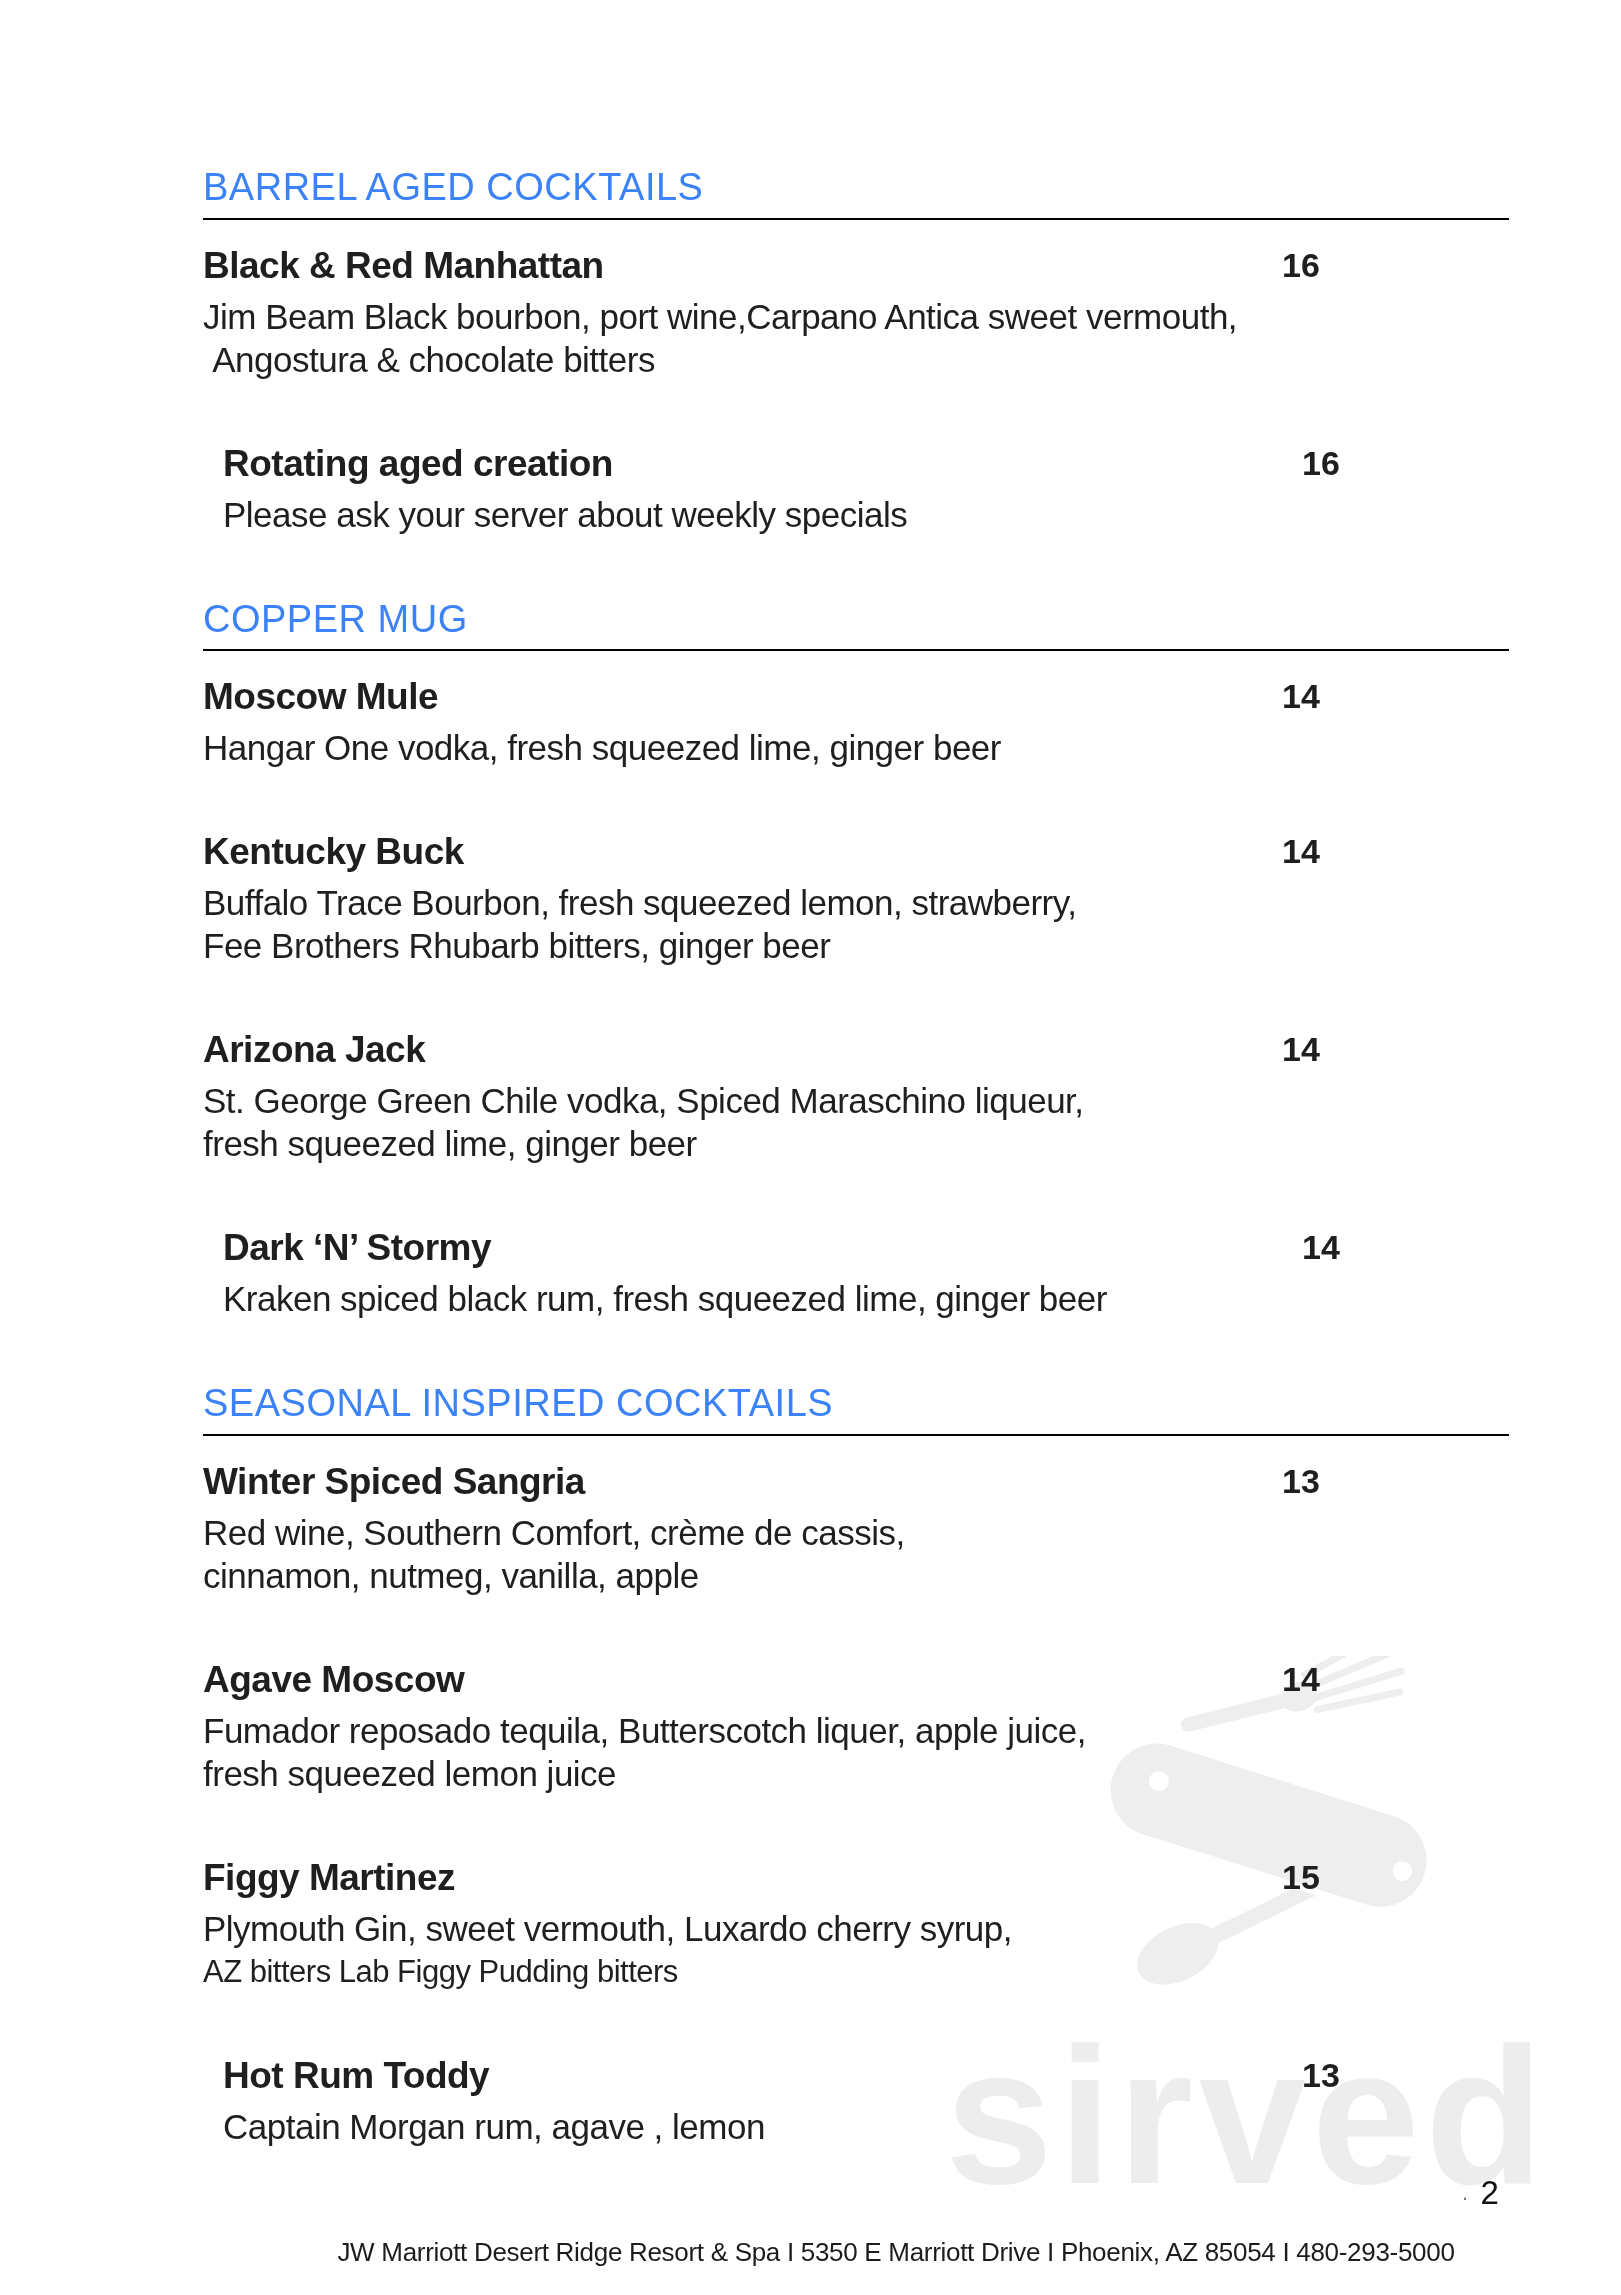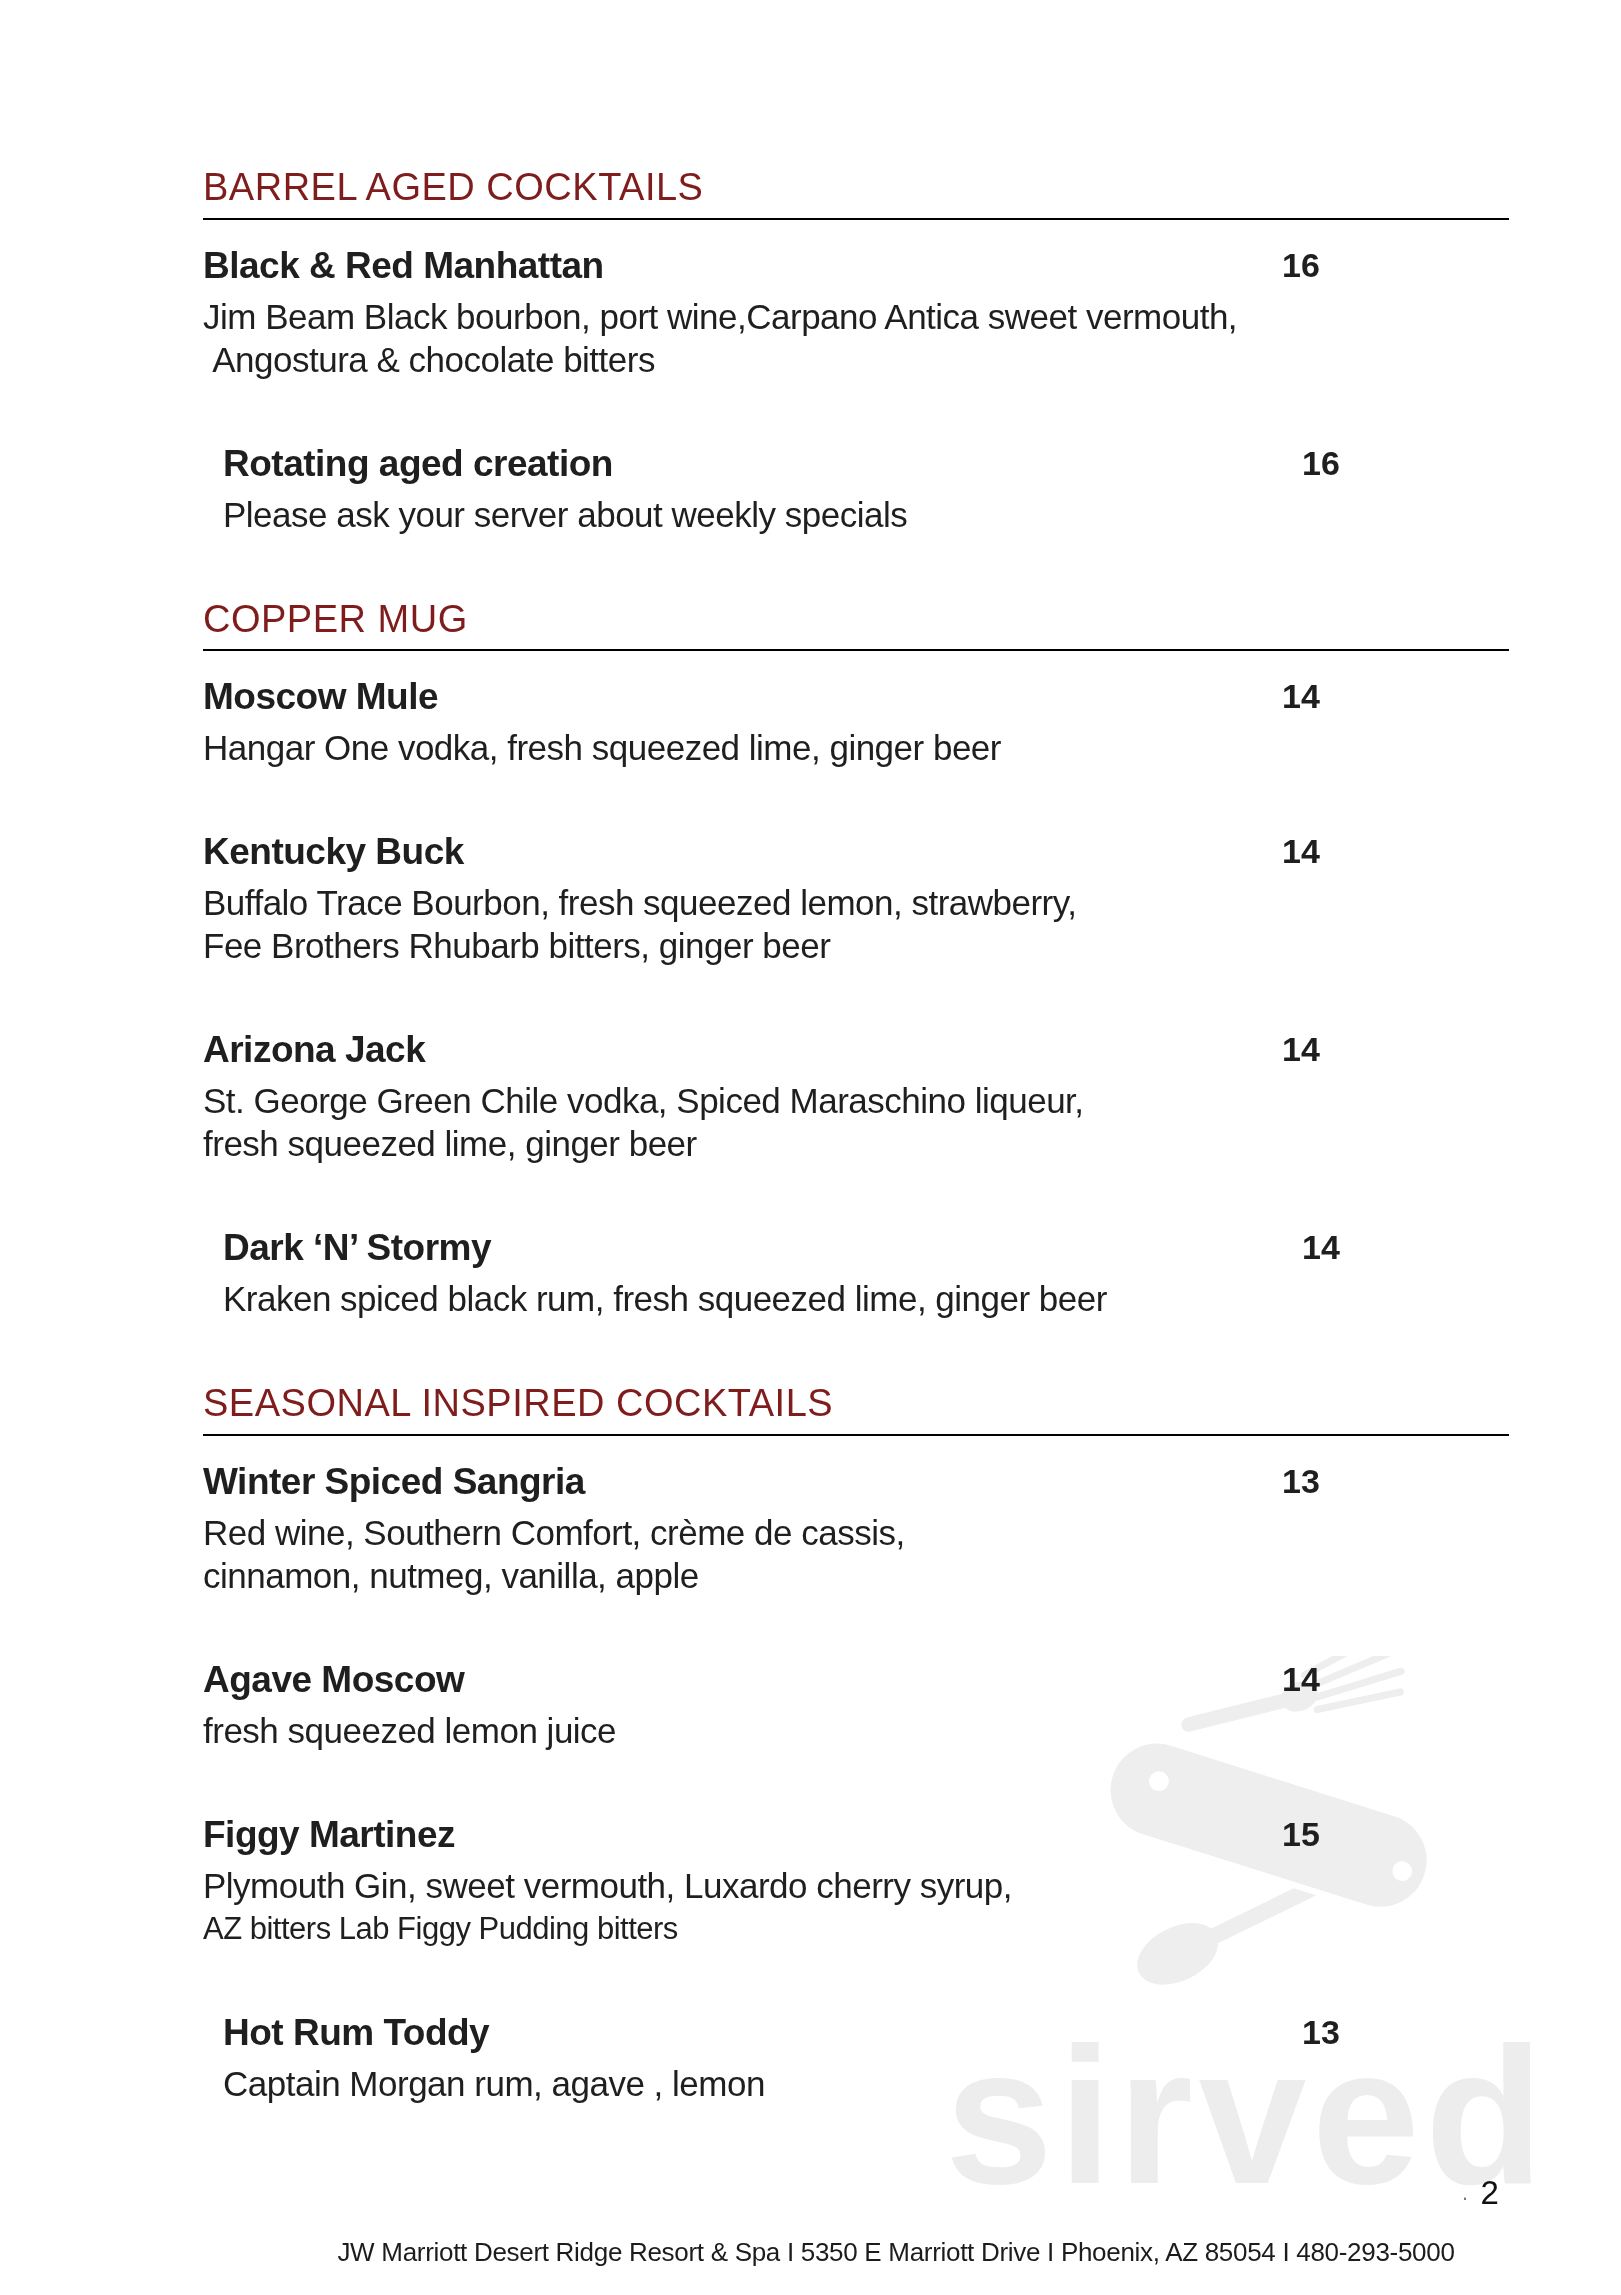--- a/index.html
+++ b/index.html
@@ -39,21 +39,21 @@
     left: 203px;
     top: 169px;
     width: 1306px;
     z-index: 1;
   }
   .menu-section + .menu-section { margin-top: 65px; }
   .section-title {
     font-size: 38px;
     line-height: 36px;
     letter-spacing: 0.5px;
-    color: #7f1d1d;
+    color: #3b82f6;
     padding-bottom: 12.6px;
     border-bottom: 2.7px solid var(--rule, #000);
     margin-bottom: 24px;
   }
   .item { margin-bottom: 61px; }
   .item:last-child { margin-bottom: 0; margin-left: 20px; }
   .item-head { position: relative; line-height: 43px; font-weight: bold; }
   .item-name {
     font-size: 37px;
     letter-spacing: -0.5px;
@@ -168,20 +168,21 @@
       </section>
       <section class="menu-section">
         <div class="section-title">SEASONAL INSPIRED COCKTAILS</div>
         <div class="item">
           <div class="item-head"><span class="item-name">Winter Spiced Sangria</span><span class="item-price">13</span></div>
           <div class="item-desc">Red wine, Southern Comfort, crème de cassis,</div>
           <div class="item-desc">cinnamon, nutmeg, vanilla, apple</div>
         </div>
         <div class="item">
           <div class="item-head"><span class="item-name">Agave Moscow</span><span class="item-price">14</span></div>
+          <div class="item-desc">Fumador reposado tequila, Butterscotch liquer, apple juice,</div>
           <div class="item-desc">fresh squeezed lemon juice</div>
         </div>
         <div class="item">
           <div class="item-head"><span class="item-name">Figgy Martinez</span><span class="item-price">15</span></div>
           <div class="item-desc">Plymouth Gin, sweet vermouth, Luxardo cherry syrup,</div>
           <div class="item-desc small">AZ bitters Lab Figgy Pudding bitters</div>
         </div>
         <div class="item">
           <div class="item-head"><span class="item-name">Hot Rum Toddy</span><span class="item-price">13</span></div>
           <div class="item-desc">Captain Morgan rum, agave , lemon</div>

